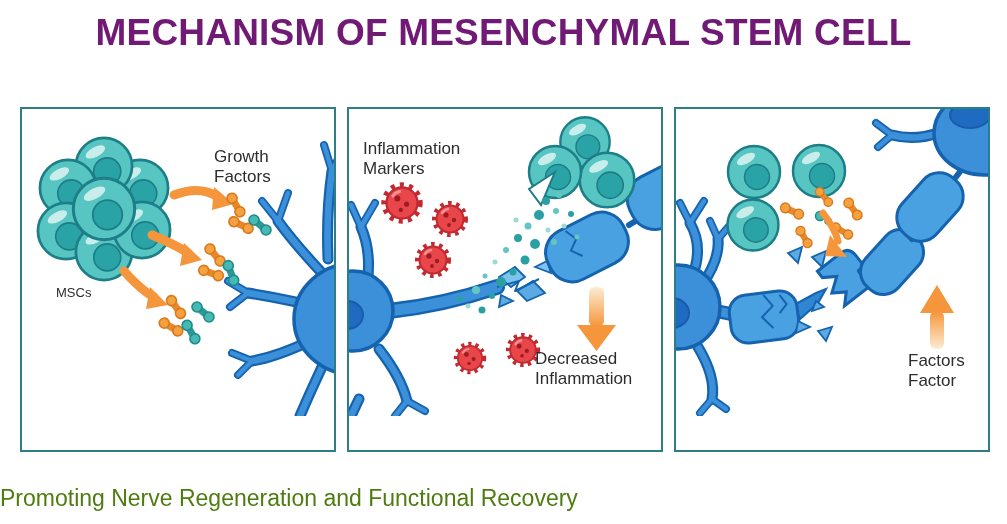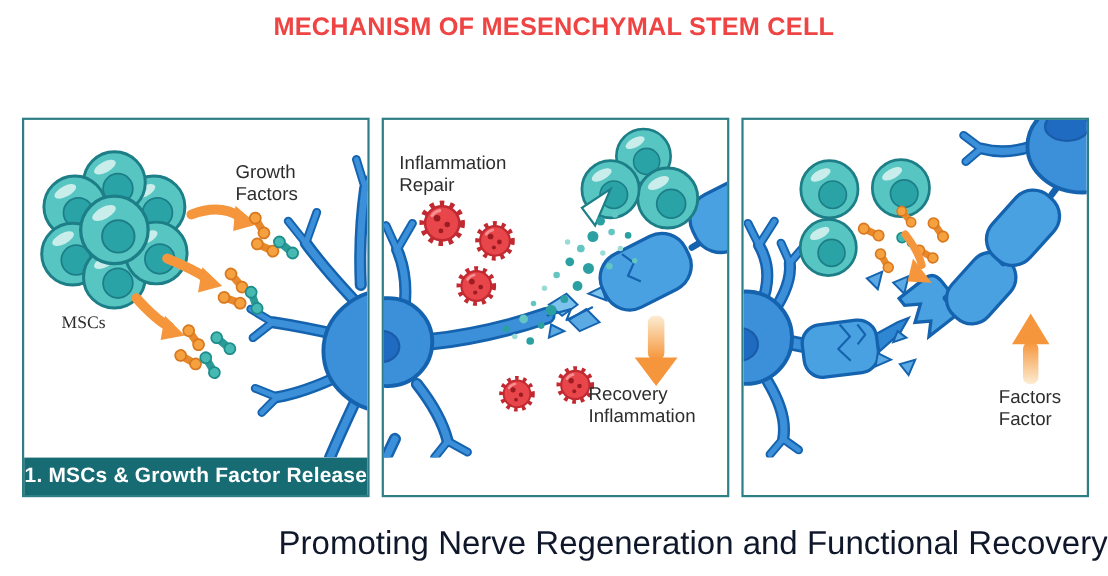--- a/index.html
+++ b/index.html
@@ -1,31 +1,31 @@
 <!DOCTYPE html>
 <html><head>
 <meta charset="utf-8">
 <style>
   html,body{margin:0;padding:0;background:#ffffff;}
   .stage{position:relative;width:1007px;height:524px;background:#ffffff;overflow:hidden;
          font-family:"Liberation Sans",sans-serif;}
   .title{position:absolute;top:10px;left:0;right:0;text-align:center;
-         color:#ef4444;font-weight:bold;font-size:23px;line-height:1.22;letter-spacing:.2px;}
+         color:#701a75;font-weight:bold;font-size:37px;line-height:1.22;letter-spacing:.2px;}
   .panels{position:absolute;top:107px;left:20px;display:flex;gap:11px;}
   .panel{width:312px;height:341px;border:2px solid #2d7e85;background:#fff;
          display:flex;flex-direction:column;}
   .art{position:relative;flex:1;overflow:hidden;}
   .art svg{position:absolute;left:0;top:0;}
   .plabel{position:absolute;color:#2d2d2d;font-size:17px;line-height:1.18;}
-  .plabel.big{font-size:16px;font-family:Liberation Serif, serif;}
+  .plabel.big{font-size:13px;}
   .center{text-align:left;}
   .banner{height:34px;background:#176b73;color:#ffffff;font-weight:bold;font-size:19px;
           display:flex;align-items:center;justify-content:center;letter-spacing:.2px;}
-  .footer{position:absolute;bottom:12px;left:0;right:0;text-align:right;
-          font-size:30px;color:#0f172a;}
+  .footer{position:absolute;bottom:12px;left:0;right:0;text-align:left;
+          font-size:23px;color:#4d7c0f;}
   
   .bo{stroke:#1563ae;stroke-width:11;fill:none;stroke-linecap:round;}
   .bo2{stroke:#1563ae;stroke-width:8;fill:none;stroke-linecap:round;}
   .bf{stroke:#3b90d9;stroke-width:6.5;fill:none;stroke-linecap:round;}
   .bf2{stroke:#3b90d9;stroke-width:4.5;fill:none;stroke-linecap:round;}
   .soma{fill:#3b90d9;stroke:#1563ae;stroke-width:3.5;}
   .nuc{fill:#1f6bc2;stroke:#1a5ca8;stroke-width:2;}
   .mye{fill:#4aa1e1;stroke:#1563ae;stroke-width:3;}
   .shard{fill:#5caae3;stroke:#1563ae;stroke-width:1.8;}
   .shard2{fill:#7cc3ee;stroke:#1563ae;stroke-width:1.8;}
@@ -147,21 +147,20 @@
           </g>
         </svg>
         <div class="plabel" style="left:192px;top:38px;">
           <div>Growth</div>
           <div>Factors</div>
         </div>
         <div class="plabel big" style="left:34px;top:176px;">
           <div>MSCs</div>
         </div>
       </div>
-      <div class="banner">1. MSCs &amp; Growth Factor Release</div>
     </div>
 
     <div class="panel">
       <div class="art">
         <svg width="312" height="307" viewBox="0 0 312 307">
 
           <g>
             <g>
               <path class="bo" d="M 14 196 Q 26 150 12 118"></path>
               <path class="bo2" d="M 12 118 L 2 96 M 12 118 L 26 94"></path>
@@ -238,24 +237,24 @@
             <use href="#rmark" transform="translate(174,241) scale(0.95)"></use>
           </g>
 
           <g>
             <rect x="240" y="178" width="15" height="40" rx="6" fill="url(#gradDown)"></rect>
             <polygon class="ohead" points="228,216 267,216 247.5,242"></polygon>
           </g>
         </svg>
         <div class="plabel center" style="left:14px;top:30px;width:136px;">
           <div>Inflammation</div>
-          <div>Repair</div>
+          <div>Markers</div>
         </div>
         <div class="plabel center" style="left:186px;top:240px;width:126px;">
-          <div>Recovery</div>
+          <div>Decreased</div>
           <div>Inflammation</div>
         </div>
       </div>
     </div>
 
     <div class="panel">
       <div class="art">
         <svg width="312" height="307" viewBox="0 0 312 307">
 
           <g>

